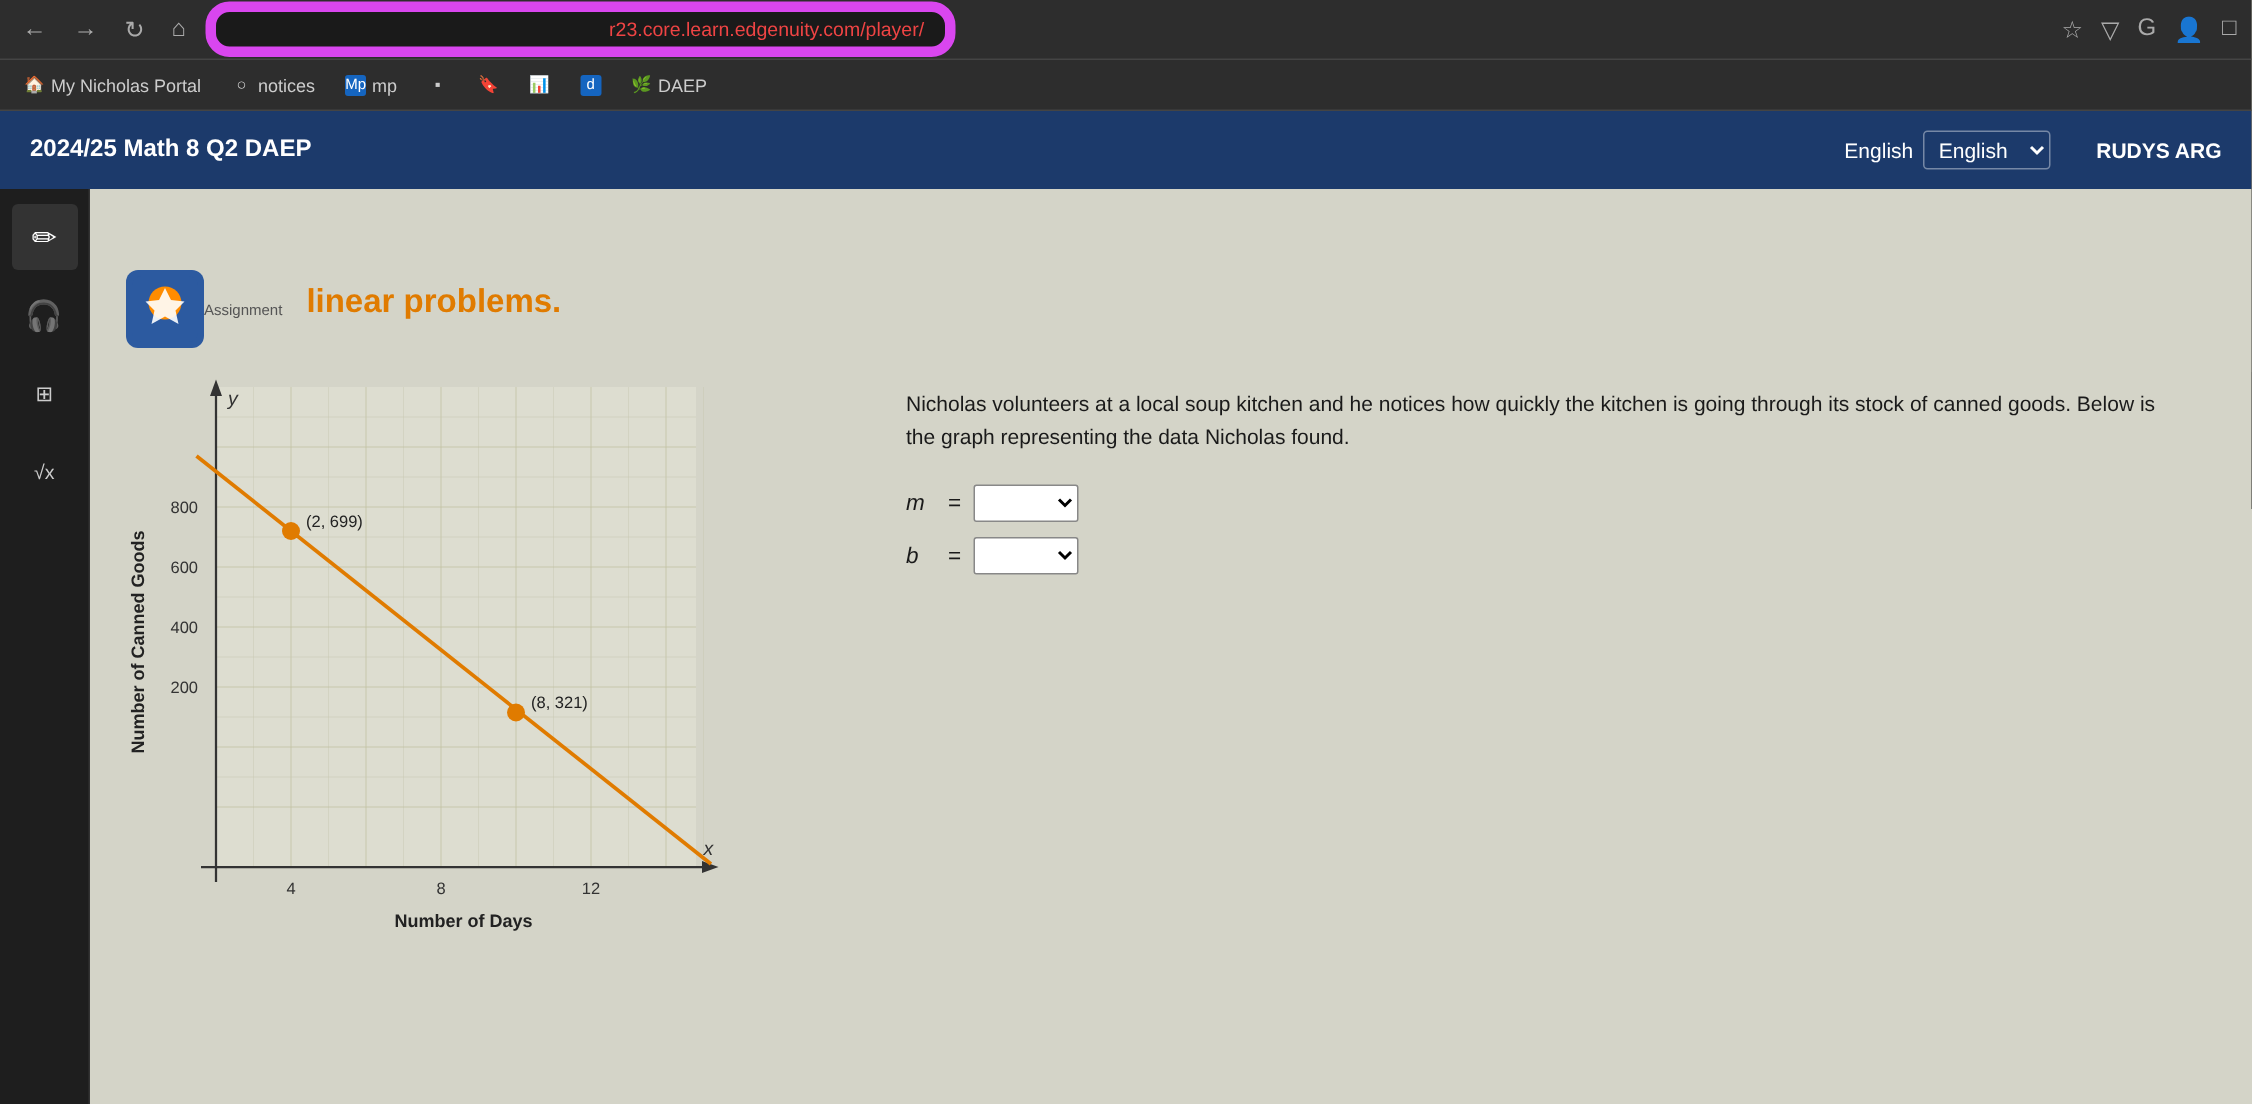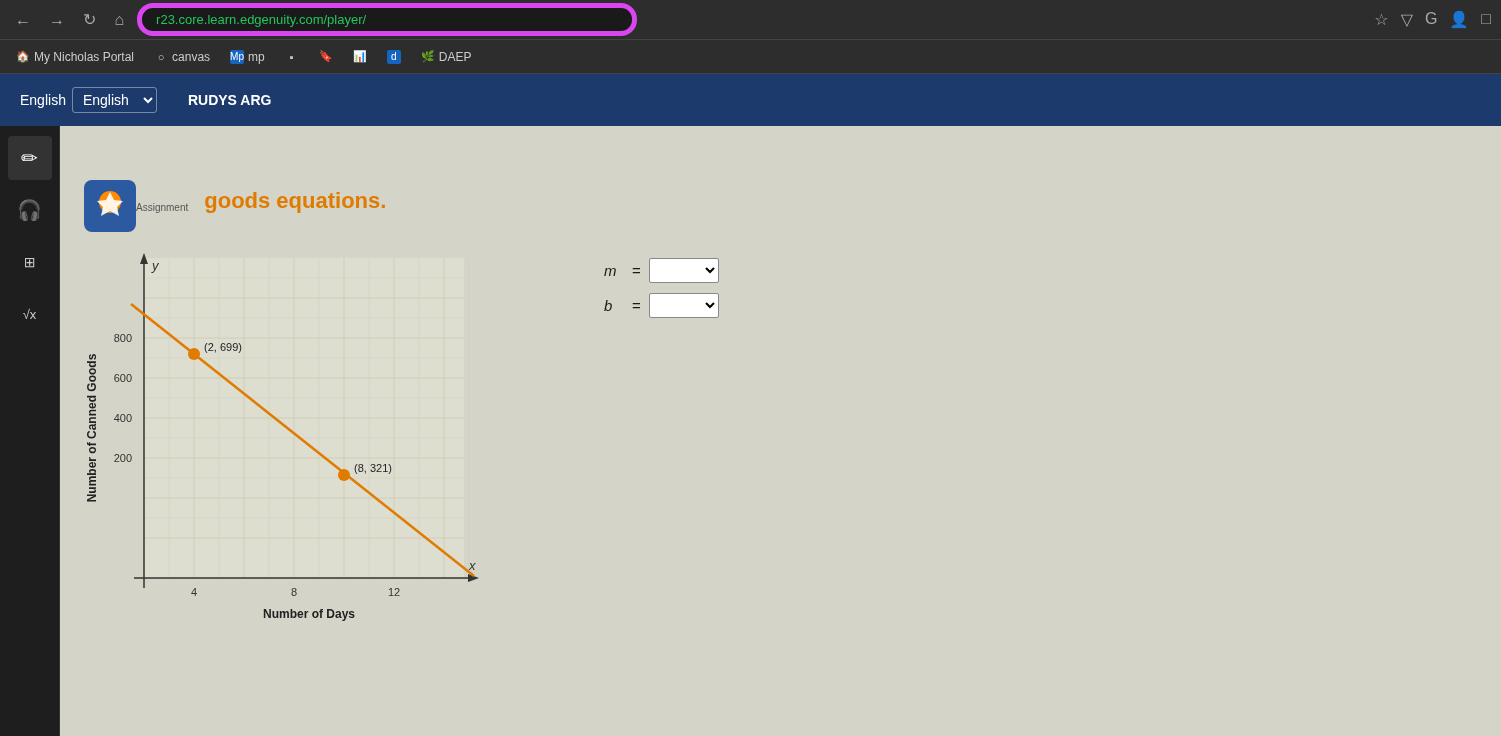--- a/index.html
+++ b/index.html
@@ -22,27 +22,28 @@
       border-bottom: 1px solid #444;
     }
     .nav-btn {
       color: #aaa;
       font-size: 16px;
       cursor: pointer;
       padding: 2px 5px;
     }
     .address-bar {
       background: #1a1a1a;
-      border: 5px solid #d946ef;
+      border: 7px solid #d946ef;
       border-radius: 16px;
       padding: 4px 14px;
-      color: #22c55e;
+      color: #ef4444;
       font-size: 13px;
       flex: 1;
       max-width: 500px;
+      text-align: right;
     }
     .browser-icons {
       margin-left: auto;
       display: flex;
       gap: 12px;
       color: #aaa;
       font-size: 16px;
     }
 
     
@@ -277,21 +278,21 @@
   </div>
 </div>
 
 <div class="bookmarks-bar">
   <div class="bookmark-item">
     <span class="bookmark-icon">🏠</span>
     <span>My Nicholas Portal</span>
   </div>
   <div class="bookmark-item">
     <span class="bookmark-icon">○</span>
-    <span>canvas</span>
+    <span>notices</span>
   </div>
   <div class="bookmark-item">
     <span class="bookmark-icon" style="background:#1565c0;color:white;font-size:10px;padding:1px 3px;border-radius:2px;">Mp</span>
     <span>mp</span>
   </div>
   <div class="bookmark-item">
     <span class="bookmark-icon">▪</span>
   </div>
   <div class="bookmark-item">
     <span class="bookmark-icon">🔖</span>
@@ -302,20 +303,21 @@
   <div class="bookmark-item">
     <span class="bookmark-icon" style="background:#1565c0;color:white;font-size:10px;padding:1px 4px;border-radius:2px;">d</span>
   </div>
   <div class="bookmark-item">
     <span class="bookmark-icon">🌿</span>
     <span>DAEP</span>
   </div>
 </div>
 
 <div class="top-nav">
+  <span class="course-title">2024/25 Math 8 Q2 DAEP</span>
   <div class="lang-selector">
     <span>English</span>
     <select class="lang-dropdown">
       <option>English</option>
       <option>Spanish</option>
     </select>
   </div>
   <span class="user-name">RUDYS ARG</span>
 </div>
 
@@ -344,21 +346,21 @@
           <svg width="44" height="44" viewBox="0 0 44 44">
             <rect width="44" height="44" rx="6" fill="#2c5aa0"></rect>
             <circle cx="22" cy="18" r="11" fill="#ff8c00"></circle>
             <polygon points="22,8 26,16 35,17 29,23 31,32 22,27 13,32 15,23 9,17 18,16" fill="white" opacity="0.9"></polygon>
           </svg>
         </div>
         <div class="assignment-label">Assignment</div>
       </div>
       <div class="assignment-title">
         <br>
-        <span>goods equations.</span>
+        <span>linear problems.</span>
       </div>
     </div>
 
     <div class="two-col">
 
       <div class="graph-container">
         <svg width="420" height="390" viewBox="0 0 420 390">
 
           <rect x="60" y="10" width="320" height="320" fill="#ddddd0"></rect>
 
@@ -420,20 +422,21 @@
           <circle cx="110" cy="106" r="6" fill="#e07b00"></circle>
           <text x="120" y="103" class="point-label" fill="#222">(2, 699)</text>
 
           <circle cx="260" cy="227" r="6" fill="#e07b00"></circle>
           <text x="270" y="224" class="point-label" fill="#222">(8, 321)</text>
 
         </svg>
       </div>
 
       <div class="right-content">
+        <p class="problem-text">Nicholas volunteers at a local soup kitchen and he notices how quickly the kitchen is going through its stock of canned goods. Below is the graph representing the data Nicholas found.</p>
 
         <div class="equation-row">
           <span class="equation-label"><em>m</em></span>
           <span class="equation-equals">=</span>
           <select class="answer-select">
             <option value=""></option>
             <option value="-63">-63</option>
             <option value="-60">-60</option>
             <option value="-50">-50</option>
             <option value="63">63</option>

